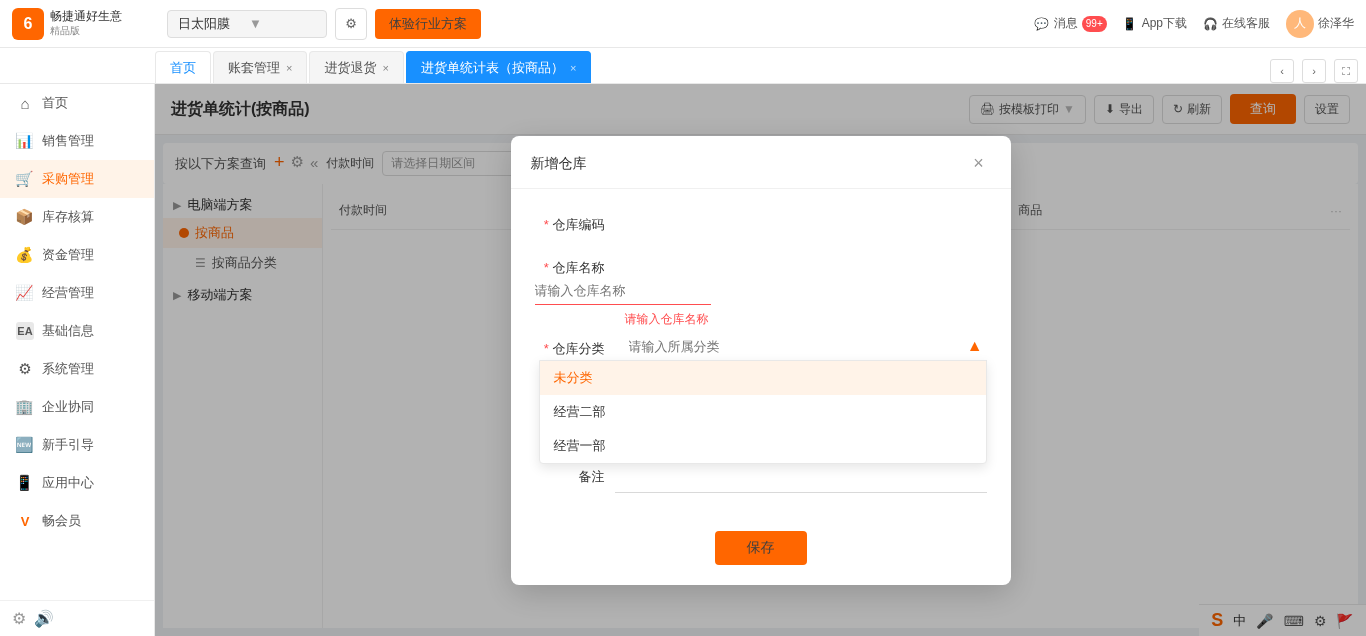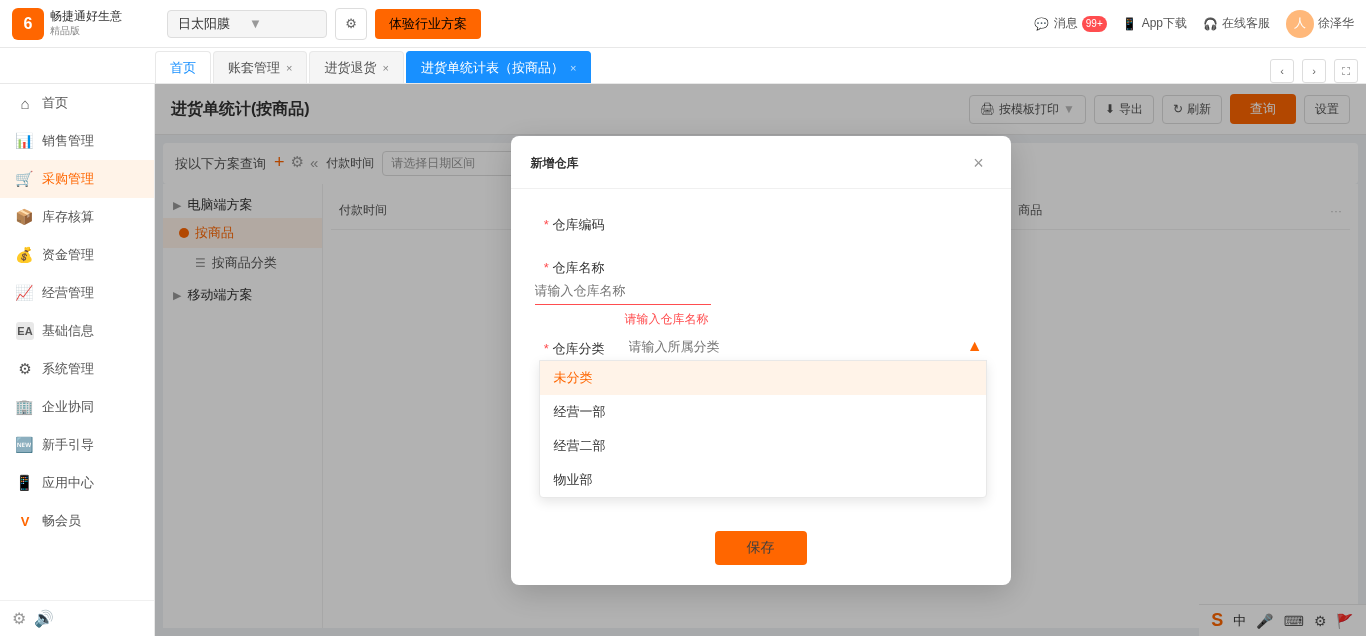--- a/index.html
+++ b/index.html
@@ -56,21 +56,21 @@
       border: 1px solid #ddd;
       border-radius: 4px;
       display: flex; align-items: center; justify-content: center;
       cursor: pointer;
       background: #fff;
       margin-right: 8px;
       color: #666;
     }
     .try-btn {
       background: #ff6600;
-      color: #000000;
+      color: #404040;
       border: none;
       border-radius: 4px;
       padding: 6px 14px;
       cursor: pointer;
       font-size: 13px;
       margin-right: auto;
     }
     .top-right {
       display: flex;
       align-items: center;
@@ -240,21 +240,21 @@
       min-height: 320px;
       box-shadow: 0 8px 32px rgba(0,0,0,0.18);
       position: relative;
       padding-bottom: 20px;
     }
     .modal-header {
       display: flex; align-items: center; justify-content: space-between;
       padding: 16px 20px 12px;
       border-bottom: 1px solid #f0f0f0;
     }
-    .modal-title { font-size: 12px; font-weight: 700; color: #333; }
+    .modal-title { font-size: 14px; font-weight: 400; color: #333; }
     .modal-close {
       cursor: pointer; color: #999; font-size: 18px;
       width: 24px; height: 24px;
       display: flex; align-items: center; justify-content: center;
       border-radius: 50%;
     }
     .modal-body { padding: 20px 24px; }
     .form-item {
       display: flex; align-items: flex-start;
       margin-bottom: 18px;
@@ -611,23 +611,22 @@
             </div>
 
             <div class="form-item" style="position:relative;gap:14px;">
               <div class="form-label required">仓库分类</div>
               <div class="form-select-wrap">
                 <input class="form-select-input" type="text" placeholder="请输入所属分类" style="">
                 <span class="form-select-arrow">▲</span>
                 
                 <div class="dropdown-list">
                   <div class="dropdown-item selected">未分类</div>
+                  <div class="dropdown-item">经营二部</div>
                   <div class="dropdown-item">经营一部</div>
-                  <div class="dropdown-item">经营二部</div>
-                  <div class="dropdown-item">物业部</div>
                 </div>
               </div>
             </div>
 
             <div class="form-item" style="margin-top:100px;">
               <div class="form-label">备注</div>
               <textarea class="textarea-input" style=""></textarea>
             </div>
           </div>
           <div class="modal-footer">

